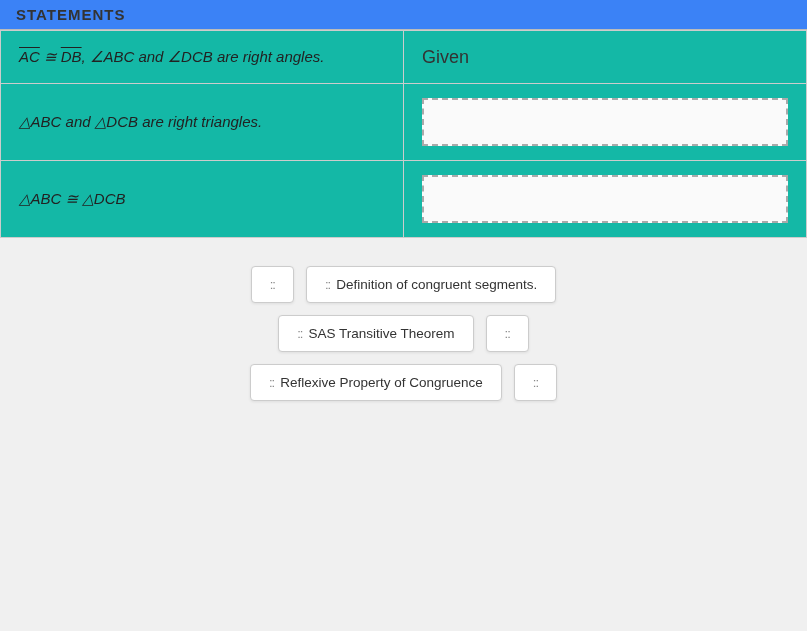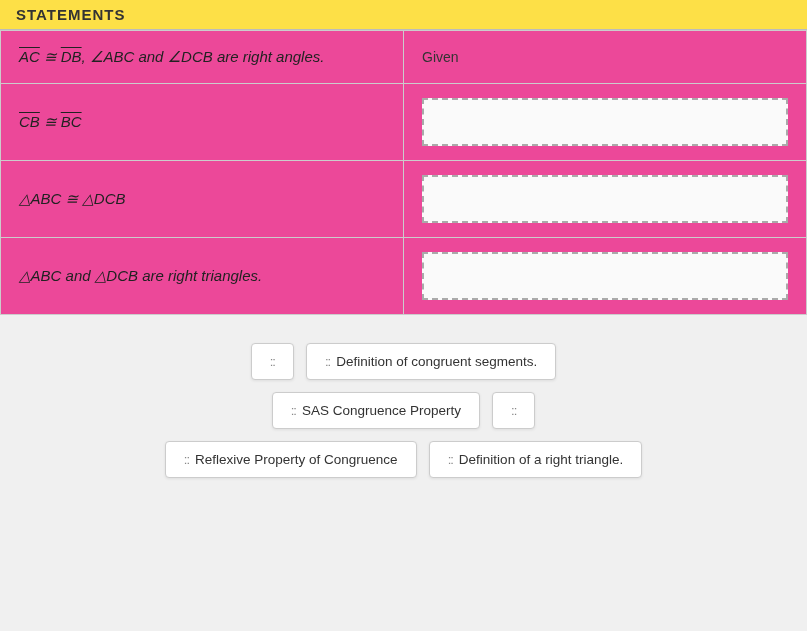--- a/index.html
+++ b/index.html
@@ -6,33 +6,33 @@
     body {
       font-family: Arial, sans-serif;
       background: #f0f0f0;
       width: 807px;
       min-height: 631px;
       display: flex;
       flex-direction: column;
     }
 
     .header {
-      background: #fde047;
+      background: #3b82f6;
       padding: 6px 16px;
       font-weight: bold;
       font-size: 15px;
       letter-spacing: 1px;
       color: #333;
       border-bottom: 1px solid #bbb;
     }
 
     .proof-table {
       width: 100%;
       border-collapse: collapse;
-      background: #ec4899;
+      background: #14b8a6;
     }
 
     .proof-table td {
       border: 1px solid #ccc;
       padding: 14px 18px;
       vertical-align: middle;
     }
 
     .proof-table .statements-col {
       width: 50%;
@@ -55,21 +55,21 @@
       color: #222;
       line-height: 1.6;
     }
 
     .math-overline {
       text-decoration: overline;
       font-style: italic;
     }
 
     .given-text {
-      font-size: 14px;
+      font-size: 18px;
       color: #333;
     }
 
     .drag-area {
       display: flex;
       flex-direction: column;
       align-items: center;
       gap: 12px;
       padding: 28px 20px 28px 20px;
       background: #f0f0f0;
@@ -118,46 +118,36 @@
       <td class="statements-col">
         <span class="math-text">
           <span class="math-overline">AC</span> ≅ <span class="math-overline">DB</span>, ∠<em>ABC</em> and ∠<em>DCB</em> are right angles.
         </span>
       </td>
       <td class="reasons-col">
         <span class="given-text">Given</span>
       </td>
     </tr>
 
+
     <tr>
       <td class="statements-col">
         <span class="math-text">
-          <span class="math-overline">CB</span> ≅ <span class="math-overline">BC</span>
+          △<em>ABC</em> and △<em>DCB</em> are right triangles.
         </span>
       </td>
       <td class="reasons-col">
         <div class="dashed-box"></div>
       </td>
     </tr>
 
     <tr>
       <td class="statements-col">
         <span class="math-text">
           △<em>ABC</em> ≅ △<em>DCB</em>
-        </span>
-      </td>
-      <td class="reasons-col">
-        <div class="dashed-box"></div>
-      </td>
-    </tr>
-
-    <tr>
-      <td class="statements-col">
-        <span class="math-text">
-          △<em>ABC</em> and △<em>DCB</em> are right triangles.
         </span>
       </td>
       <td class="reasons-col">
         <div class="dashed-box"></div>
       </td>
     </tr>
   </tbody>
 </table>
 
 <div class="drag-area">
@@ -166,29 +156,28 @@
       <span class="drag-handle">::</span>
     </div>
     <div class="drag-tile">
       <span class="drag-handle">::</span>
       <span>Definition of congruent segments.</span>
     </div>
   </div>
   <div class="drag-row">
     <div class="drag-tile">
       <span class="drag-handle">::</span>
-      <span>SAS Congruence Property</span>
+      <span>SAS Transitive Theorem</span>
     </div>
     <div class="drag-tile">
       <span class="drag-handle">::</span>
     </div>
   </div>
   <div class="drag-row">
     <div class="drag-tile">
       <span class="drag-handle">::</span>
       <span>Reflexive Property of Congruence</span>
     </div>
     <div class="drag-tile">
       <span class="drag-handle">::</span>
-      <span>Definition of a right triangle.</span>
     </div>
   </div>
 </div>
 
 </body></html>

